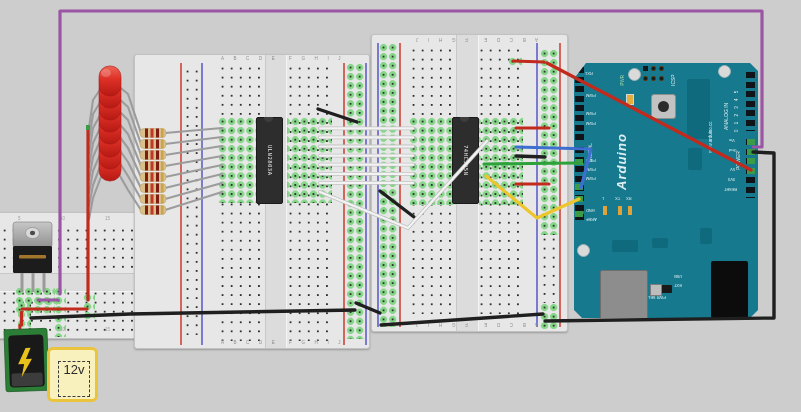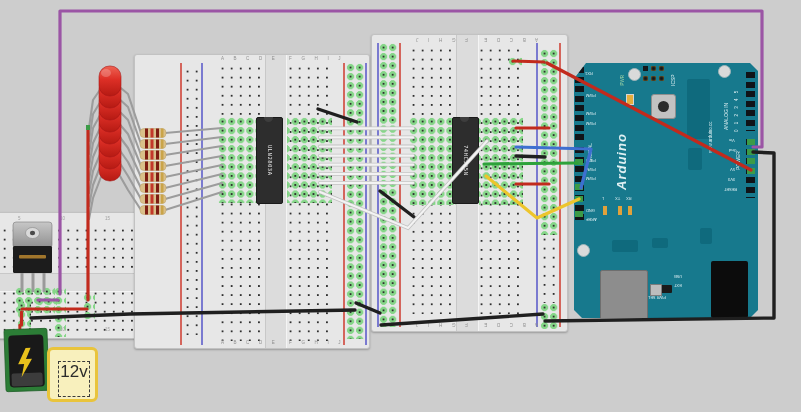--- a/index.html
+++ b/index.html
@@ -27,21 +27,21 @@
         clip-path:polygon(0 16px,12px 0,176px 0,100% 8px,100% 247px,176px 100%,8px 100%,0 247px);}
   .hdr{position:absolute;width:9px;background:repeating-linear-gradient(180deg,#101418 0 6px,#17798d 6px 9.6px);}
   .pin-on{position:absolute;width:8px;height:6px;background:#3c9b47;}
   .vtx{position:absolute;writing-mode:vertical-rl;transform:rotate(180deg);color:#dff0f3;white-space:nowrap;}
   .ptx{position:absolute;transform:rotate(180deg);font-size:4px;color:#dff0f3;white-space:nowrap;}
   .mcu{position:absolute;background:#0f6a7d;border-radius:2px;}
   .mnt{position:absolute;width:11px;height:11px;background:#dadada;border:1px solid #9fb4b8;border-radius:50%;}
   #note{position:absolute;left:47px;top:347px;width:51px;height:55px;background:#f8f0bd;
         border:3px solid #e9c43c;border-radius:6px;box-sizing:border-box;z-index:30;}
   #note .dash{position:absolute;left:8px;top:11px;width:30px;height:34px;border:1.5px dashed #3a3a3a;
-        text-align:center;font-size:17px;color:#2b2b2b;}
+        text-align:center;font-size:13px;color:#2b2b2b;}
   svg{position:absolute;left:0;top:0;z-index:20;}
 </style>
 </head>
 <body>
 
 <div id="stage">
 
   <div class="bb" id="bb3" style="left:-10px;top:212px;width:182px;height:125px;">
     <div class="holes" style="left:0;top:13px;width:182px;height:46px;"></div>
     <div class="channel" style="left:0;top:60px;width:182px;height:17px;border:none;border-top:1px solid #c8c8c8;border-bottom:1px solid #f4f4f4;"></div>

